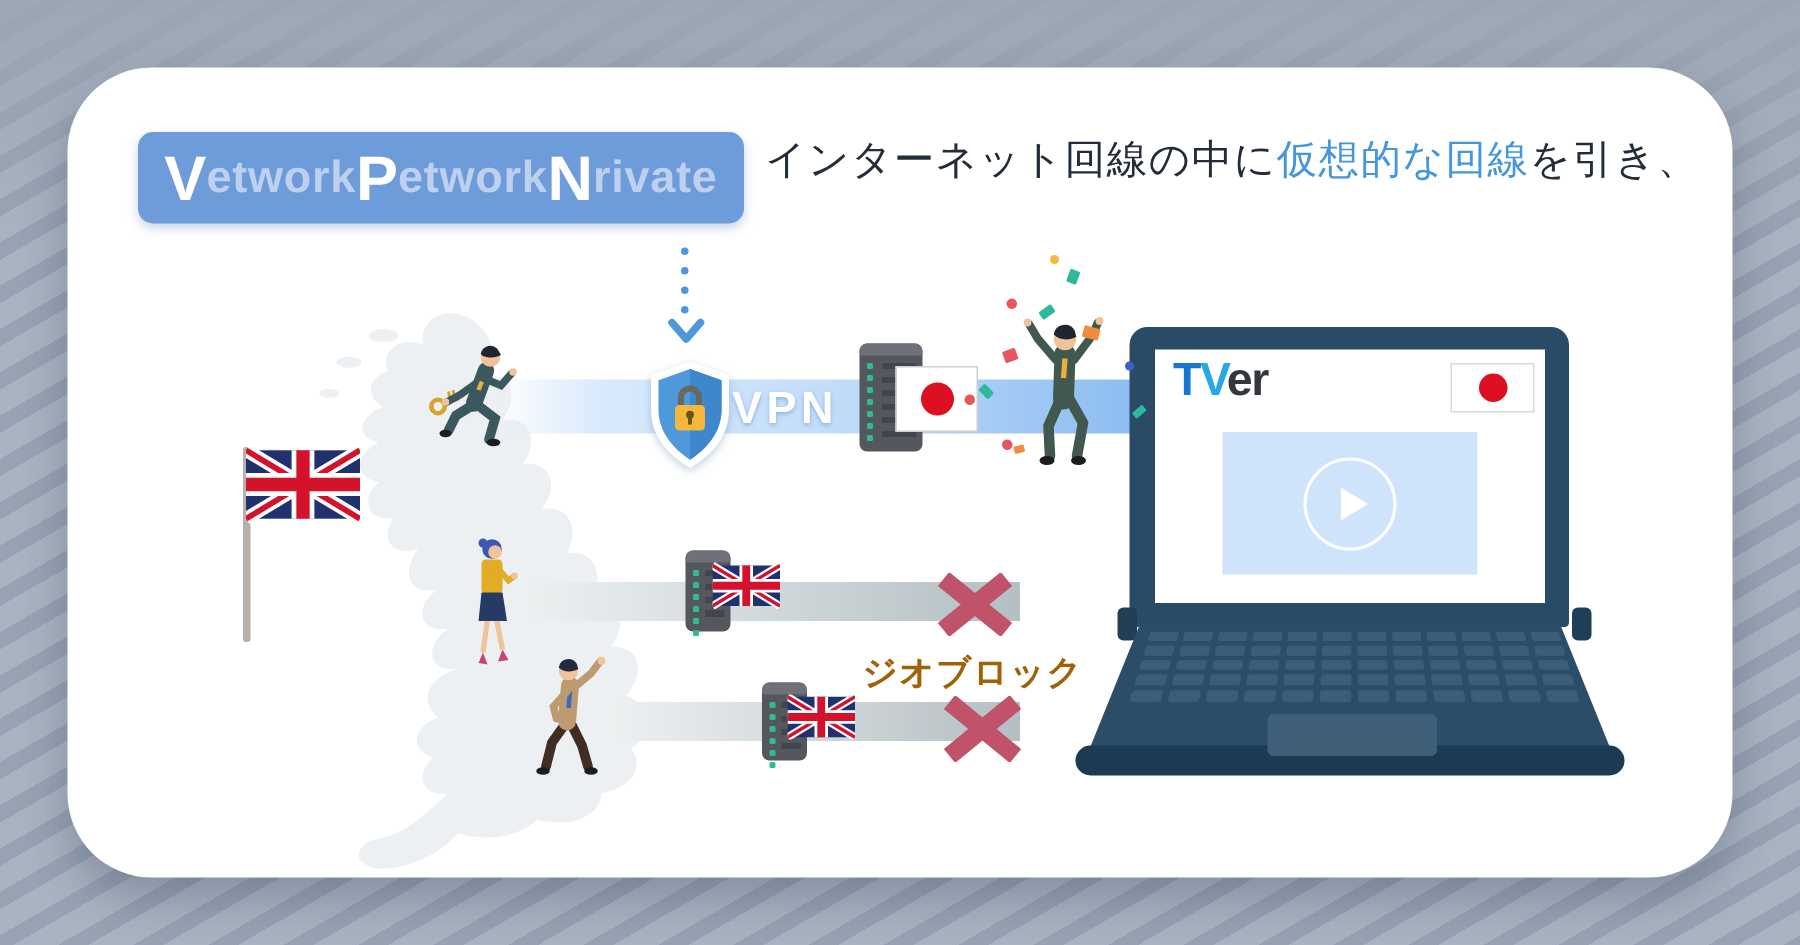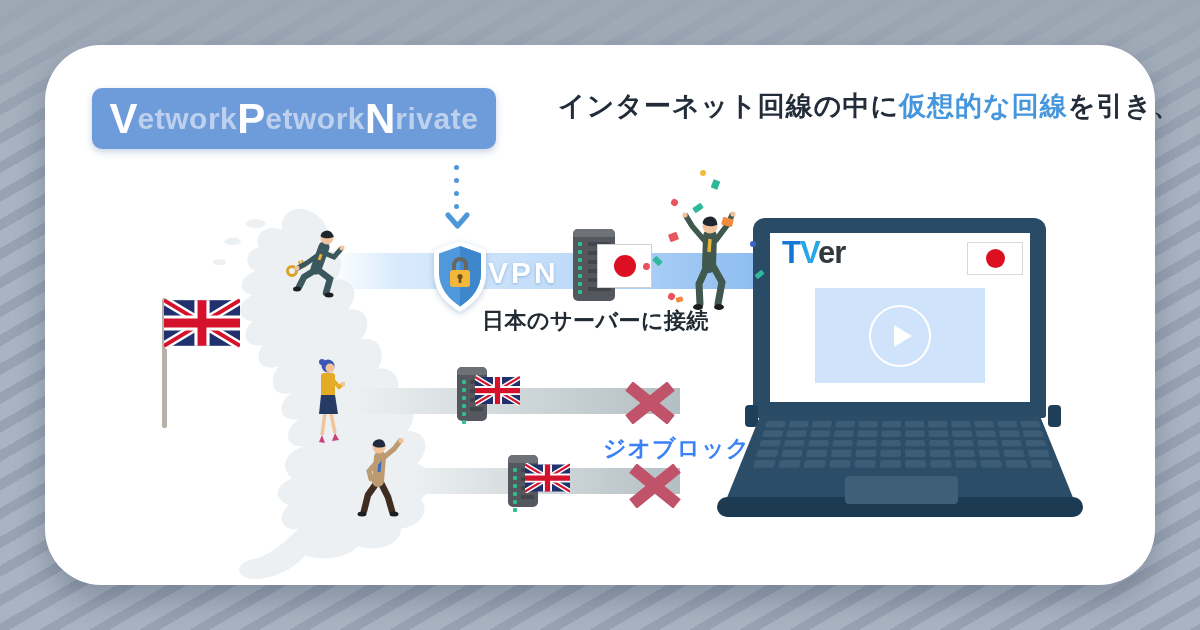--- a/index.html
+++ b/index.html
@@ -18,22 +18,22 @@
 
   
   .badge{position:absolute;left:47px;top:43px;width:404px;height:61px;
     background:#6e9bd9;border-radius:10px;display:flex;align-items:center;justify-content:center;
     box-shadow:0 3px 7px rgba(100,130,180,.35);white-space:nowrap;}
   .badge span{font-weight:bold;line-height:1;}
   .badge .big{font-size:42px;color:#ffffff;}
   .badge .sm{font-size:30px;color:#bdd0ee;letter-spacing:.5px;}
 
   
-  .headline{position:absolute;left:465px;top:42px;font-weight:bold;font-size:27px;
-    letter-spacing:1px;line-height:39px;white-space:nowrap;margin-left:48px;}
+  .headline{position:absolute;left:465px;top:42px;font-weight:normal;font-size:27px;
+    letter-spacing:1px;line-height:39px;white-space:nowrap;}
   .headline .dark{color:#232c39;}
   .headline .blue{color:#4596dc;}
 
   
   .dot{position:absolute;width:5px;height:5px;border-radius:50%;background:#4d97da;}
   .chevron{position:absolute;left:400px;top:167px;}
 
   
   .band{position:absolute;left:285px;top:208px;width:424px;height:36px;
     background:linear-gradient(90deg,rgba(208,230,250,0) 0%,#d9eafc 16%,#c3ddf9 52%,#8dbdf1 100%);}
@@ -64,22 +64,22 @@
   .flag-jp.f2{left:922px;top:197px;width:54px;height:31px;border-color:#d8d8d8;}
   .flag-jp.f2 .sun{width:19px;height:19px;}
   .flag-uk{position:absolute;}
   .pole{position:absolute;left:117px;top:253px;width:5px;height:130px;background:#b7b1a7;border-radius:2px;}
 
   
   .bar{position:absolute;height:26px;background:linear-gradient(90deg,#eef1f2,#b3bfc3);}
   .bar.b1{left:300px;top:343px;width:335px;}
   .bar.b2{left:360px;top:423px;width:275px;}
   .xmark{position:absolute;}
-  .geoblock{position:absolute;left:558px;top:388px;font-size:23px;font-weight:bold;
-    color:#3b82f6;letter-spacing:1px;white-space:nowrap;}
+  .geoblock{position:absolute;left:530px;top:388px;font-size:23px;font-weight:bold;
+    color:#a16207;letter-spacing:1px;white-space:nowrap;}
 
   .caption-jp{position:absolute;left:437px;top:261px;font-size:22px;font-weight:bold;
     color:#222b33;letter-spacing:.5px;white-space:nowrap;}
 
   
   .screen-frame{position:absolute;left:708px;top:173px;width:293px;height:200px;
     background:#294b66;border-radius:12px 12px 3px 3px;}
   .screen-white{position:absolute;left:725px;top:188px;width:260px;height:169px;background:#fff;}
   .tver{position:absolute;left:737px;top:190px;font-size:31px;font-weight:bold;letter-spacing:-1px;}
   .tver .t{color:#1577d3;}
@@ -290,21 +290,20 @@
         <path d="M32 7 L53 14.5 V34 C53 48.5 44 59.5 32 67.5 C20 59.5 11 48.5 11 34 V14.5 Z" fill="#4f98dc"></path>
         <path d="M32 7 L53 14.5 V34 C53 48.5 44 59.5 32 67.5 Z" fill="#3f87cc"></path>
         <path d="M26 33 v-7 a6 6 0 0 1 12 0 v7" fill="none" stroke="#6b675e" stroke-width="4"></path>
         <rect x="22" y="31" width="20" height="17" rx="3" fill="#f3b73c"></rect>
         <circle cx="32" cy="37.5" r="2.6" fill="#6a5314"></circle>
         <rect x="30.7" y="38" width="2.6" height="6" fill="#6a5314"></rect>
       </svg>
     </div>
     <div class="vpn-label">VPN</div>
 
-    <div class="caption-jp">日本のサーバーに接続</div>
     <div class="geoblock">ジオブロック</div>
 
     <div class="xmark" style="left:580px;top:337px;">
       <svg width="50" height="42" viewBox="0 0 50 42">
         <line x1="4" y1="4" x2="46" y2="38" stroke="#c05269" stroke-width="12"></line>
         <line x1="46" y1="4" x2="4" y2="38" stroke="#c05269" stroke-width="12"></line>
       </svg>
     </div>
     <div class="xmark" style="left:584px;top:419px;">
       <svg width="52" height="44" viewBox="0 0 52 44">

